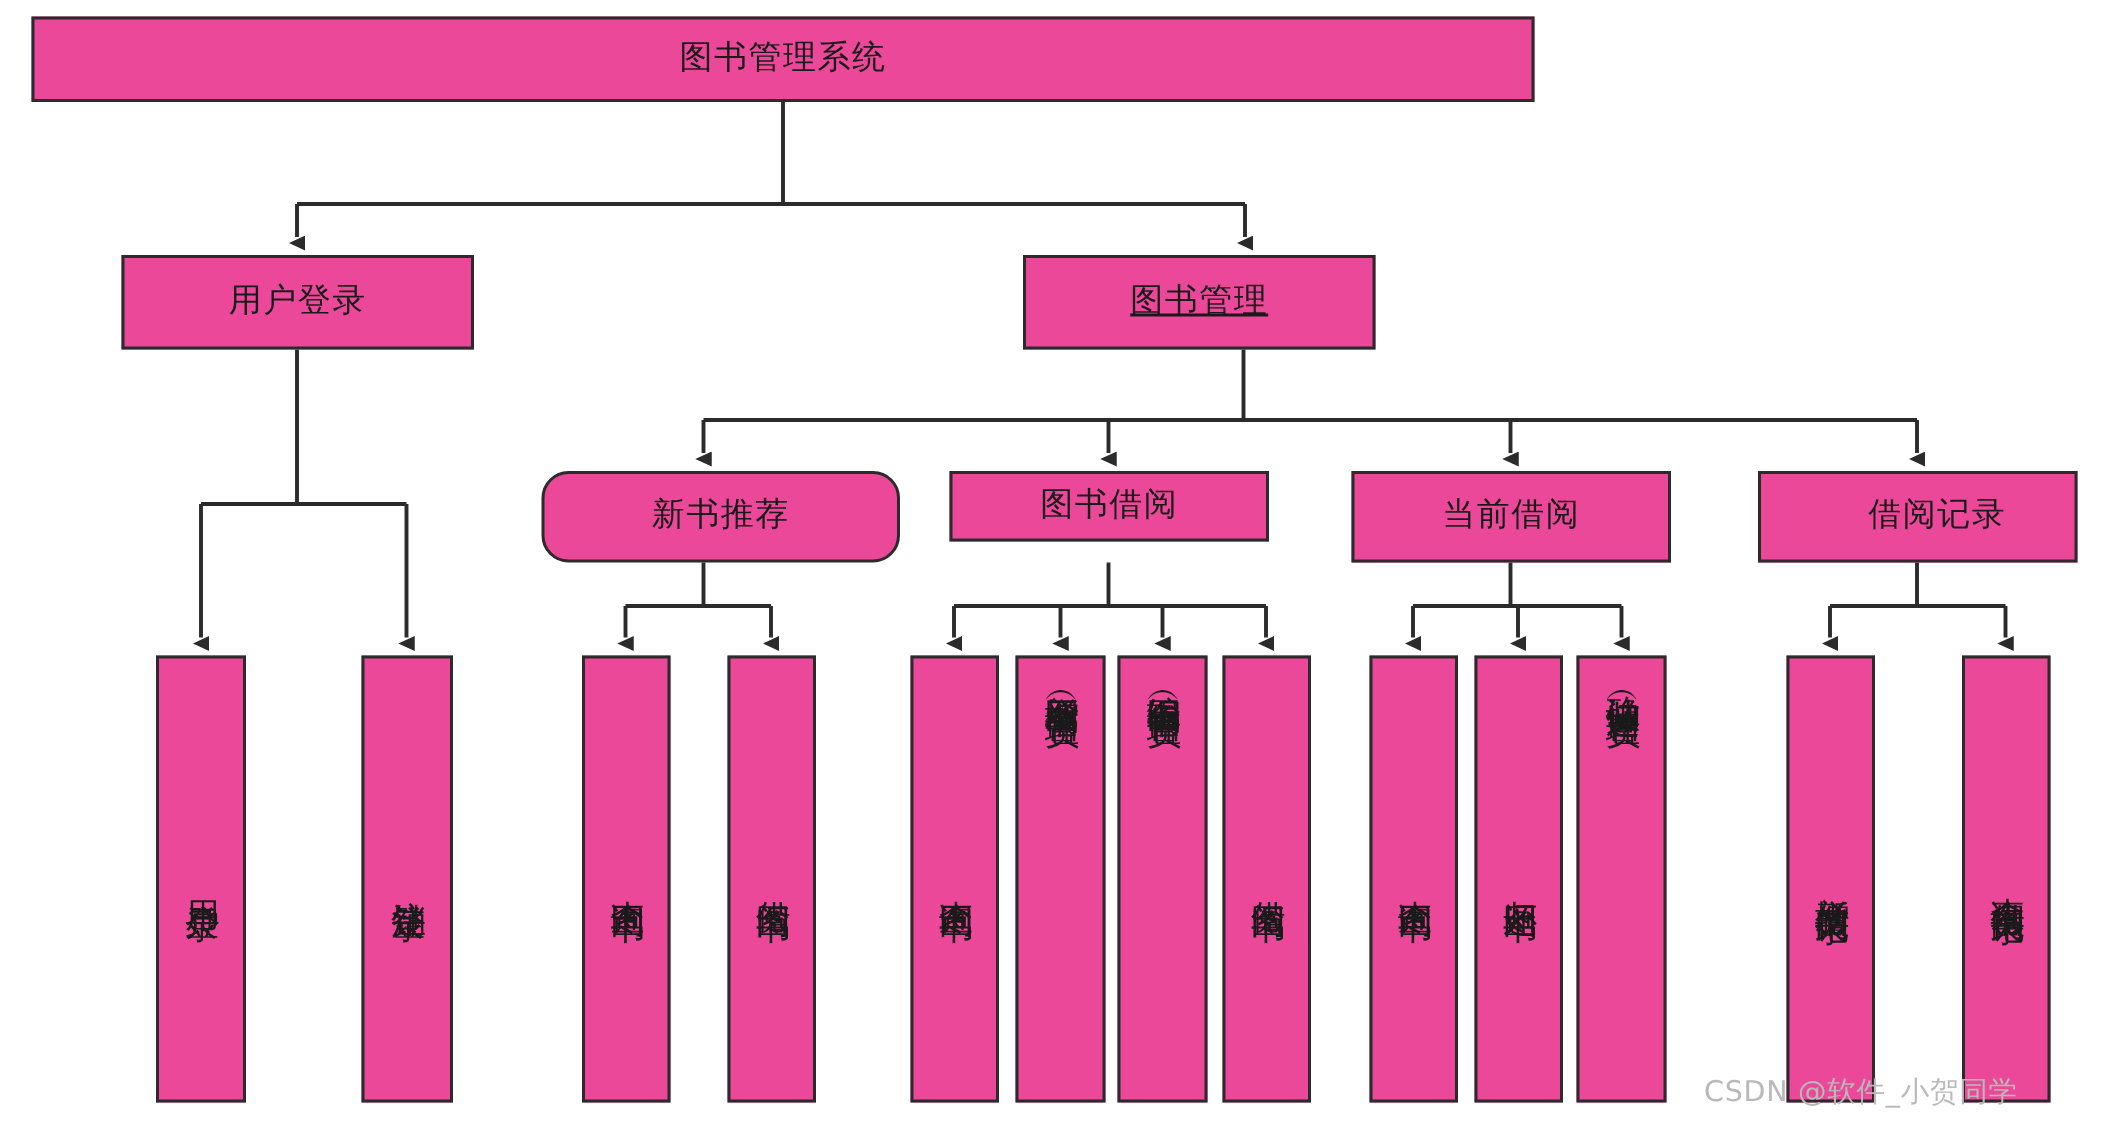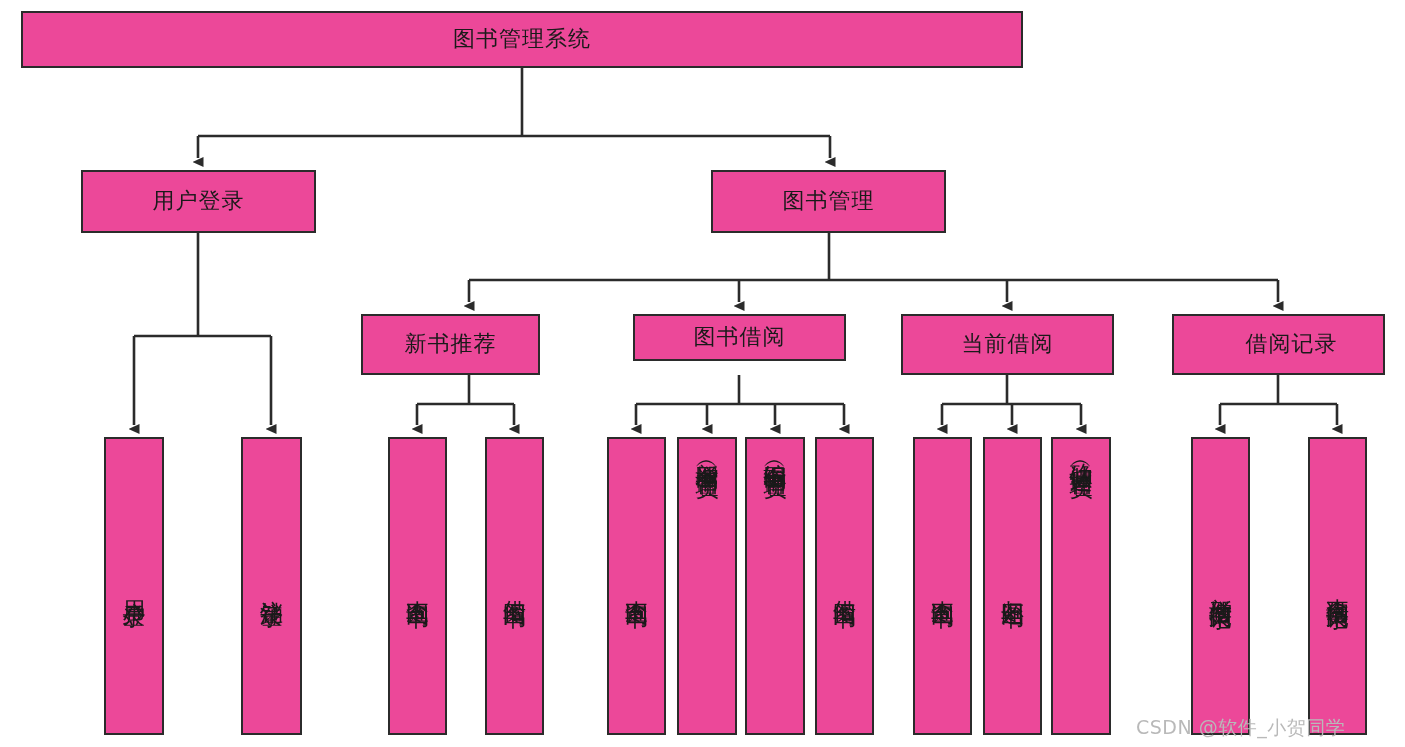--- a/index.html
+++ b/index.html
@@ -129,25 +129,25 @@
     </g>
   </svg>
 
   <div class="node node-h" style="left:21px; top:11px; width:1002px; height:57px;">
     <span>图书管理系统</span>
   </div>
 
   <div class="node node-h" style="left:81px; top:170px; width:235px; height:63px;">
     <span>用户登录</span>
   </div>
-  <div class="node node-h" style="left:711px; top:170px; width:235px; height:63px;">
+  <div class="node node-h" style="left:682px; top:170px; width:235px; height:63px;text-decoration:underline;">
     <span>图书管理</span>
   </div>
 
-  <div class="node node-h" style="left:361px; top:314px; width:179px; height:61px;">
+  <div class="node node-h" style="left:361px; top:314px; width:239px; height:61px;border-radius:18px;">
     <span>新书推荐</span>
   </div>
   <div class="node node-h" style="left:633px; top:314px; width:213px; height:47px;">
     <span>图书借阅</span>
   </div>
   <div class="node node-h" style="left:901px; top:314px; width:213px; height:61px;">
     <span>当前借阅</span>
   </div>
   <div class="node node-h" style="left:1172px; top:314px; width:213px; height:61px;padding-left:26px;">
     <span>借阅记录</span>

